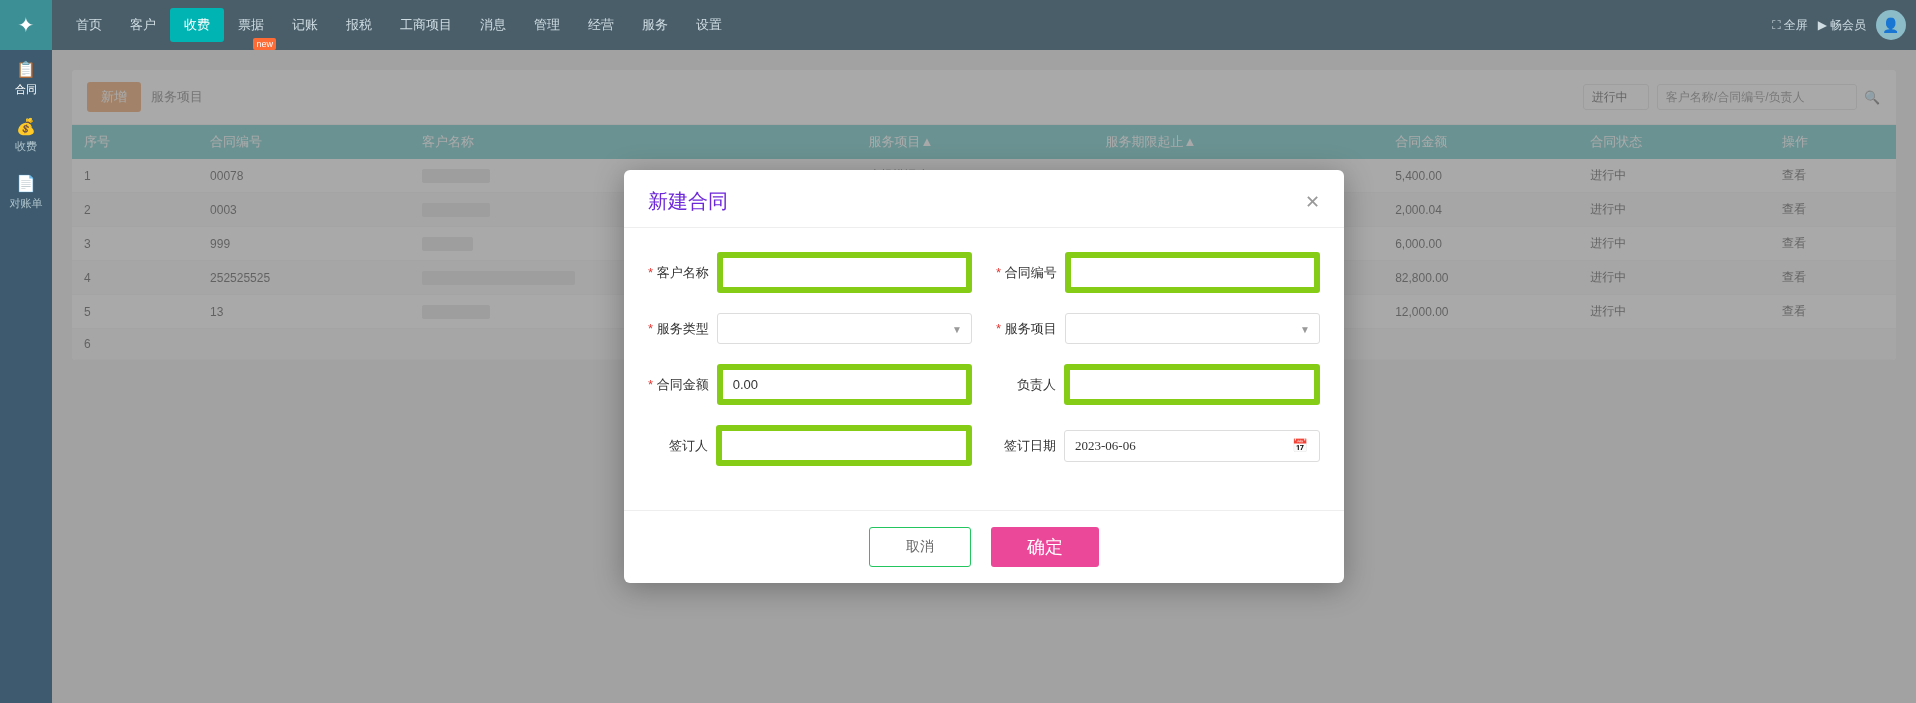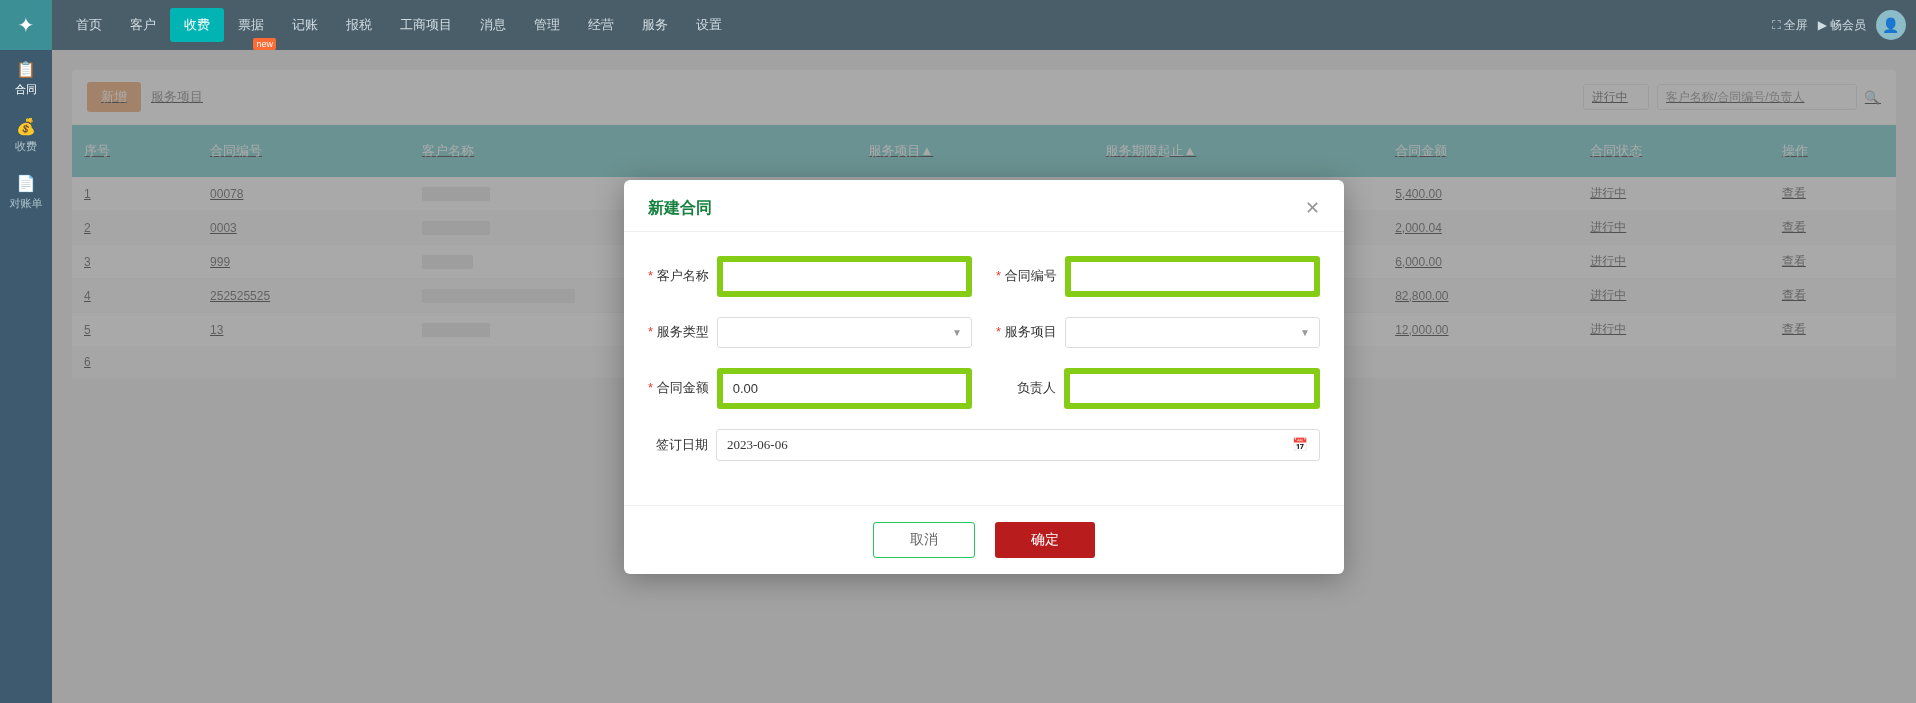--- a/index.html
+++ b/index.html
@@ -120,21 +120,20 @@
       position: relative;
       overflow: hidden;
     }
 
     
     .contract-panel {
       background: #ffffff;
       border-radius: 4px;
       overflow: hidden;
       opacity: 0.5;
-      text-decoration: underline;
     }
     .toolbar {
       display: flex;
       align-items: center;
       padding: 12px 15px;
       gap: 10px;
       background: white;
       border-bottom: 1px solid #eee;
     }
     .btn-new {
@@ -177,21 +176,21 @@
     
     .data-table {
       width: 100%;
       border-collapse: collapse;
     }
     .data-table thead tr {
       background: #4ebdbd;
       color: white;
     }
     .data-table th {
-      padding: 17px 12px;
+      padding: 8px 12px;
       text-align: left;
       font-weight: normal;
       font-size: 13px;
     }
     .data-table tbody tr:nth-child(even) { background: #f5f5f5; }
     .data-table tbody tr:nth-child(odd) { background: white; }
     .data-table td {
       padding: 8px 12px;
       color: #333;
       font-size: 12px;
@@ -230,23 +229,23 @@
       position: relative;
     }
     .modal-header {
       padding: 18px 24px 12px;
       border-bottom: 1px solid #eee;
       display: flex;
       justify-content: space-between;
       align-items: center;
     }
     .modal-title {
-      font-size: 16px;
-      color: #15803d;
-      font-weight: bold;
+      font-size: 20px;
+      color: #6d28d9;
+      font-weight: normal;
     }
     .modal-close {
       color: #999;
       cursor: pointer;
       font-size: 18px;
       line-height: 1;
     }
     .modal-body {
       padding: 24px;
     }
@@ -316,27 +315,27 @@
     .btn-cancel {
       background: white;
       border: 1px solid #22c55e;
       color: #666;
       padding: 8px 36px;
       border-radius: 3px;
       cursor: pointer;
       font-size: 14px;
     }
     .btn-confirm {
-      background: #b91c1c;
+      background: #ec4899;
       border: none;
       color: white;
       padding: 8px 36px;
       border-radius: 3px;
       cursor: pointer;
-      font-size: 14px;
+      font-size: 18px;
     }
 
     .calendar-icon {
       color: #bbb;
       margin-left: 4px;
       cursor: pointer;
     }
     .date-input-wrapper {
       flex: 1;
       display: flex;
@@ -542,20 +541,24 @@
               <input class="form-input" type="text" value="0.00" style="">
             </div>
             <div class="form-group">
               <label class="form-label">负责人</label>
               <input class="form-input" type="text" value="" style="">
             </div>
           </div>
 
           <div class="form-row">
             <div class="form-group">
+              <label class="form-label">签订人</label>
+              <input class="form-input" type="text" value="" style="">
+            </div>
+            <div class="form-group">
               <label class="form-label">签订日期</label>
               <div class="date-input-wrapper">
                 <input type="text" style="flex: 1 1 0%; border: none; outline: none; padding: 7px 0px; font-size: 13px; color: rgb(51, 51, 51); font-family: Liberation Serif, serif;" value="2023-06-06">
                 <span class="calendar-icon">📅</span>
               </div>
             </div>
           </div>
 
         </div>
         <div class="modal-footer">

